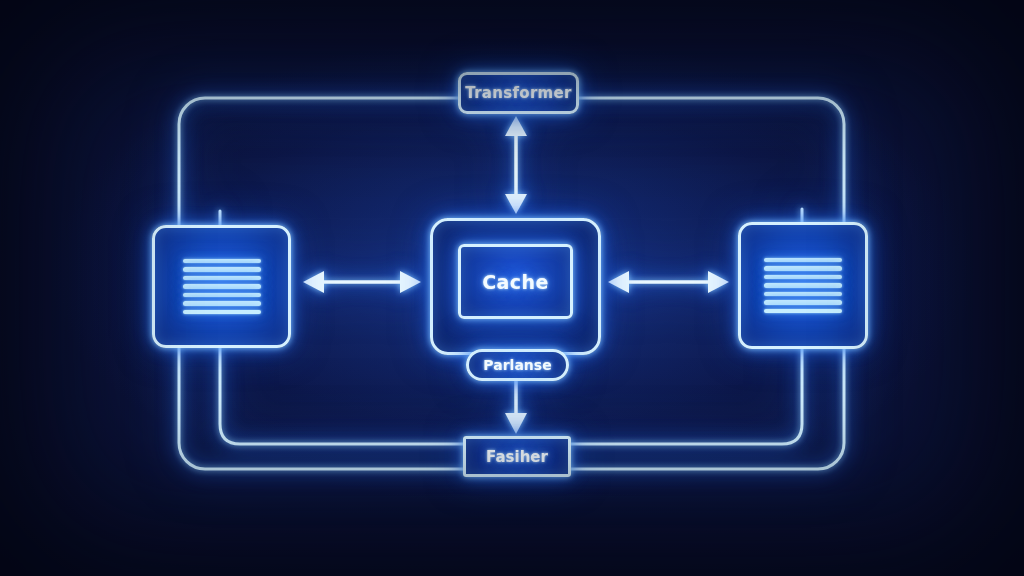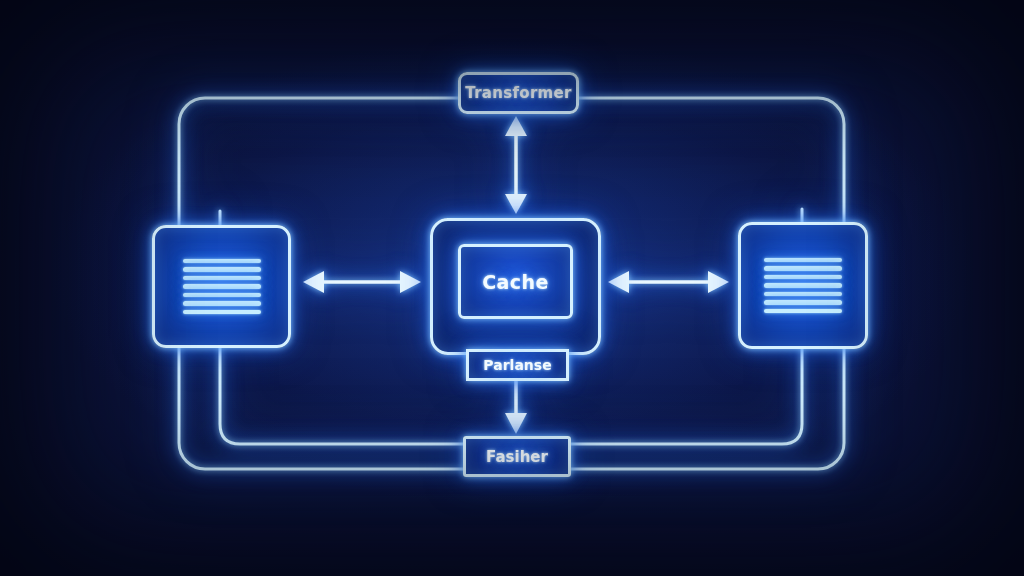--- a/index.html
+++ b/index.html
@@ -28,21 +28,21 @@
     box-shadow:0 0 6px rgba(140,205,255,0.9),0 0 16px rgba(45,115,240,0.8),0 0 36px rgba(25,90,230,0.5),inset 0 0 14px rgba(90,165,255,0.4);
     display:flex;align-items:center;justify-content:center;
     color:#f4fbff;text-shadow:0 0 3px rgba(200,235,255,0.95),0 0 9px rgba(90,165,255,0.85),0 0 18px rgba(50,120,240,0.6);
   }
   #node-transformer{left:458px;top:72px;width:115px;height:36px;border-radius:9px;font-size:15px;font-weight:600;letter-spacing:.3px;
     background:radial-gradient(circle at 50% 45%, #1b49be 0%, #123397 60%, #0d2573 100%);}
   #node-cache-outer{left:430px;top:218px;width:165px;height:131px;border-radius:18px;
     background:radial-gradient(circle at 50% 45%, #163a96 0%, #112e80 60%, #0d2266 100%);}
   #node-cache{left:458px;top:244px;width:109px;height:69px;border-radius:6px;font-size:19px;font-weight:600;letter-spacing:.4px;z-index:3;
     background:radial-gradient(circle at 50% 42%, #1f55d6 0%, #143da6 65%, #0f2e85 100%);}
-  #node-parlanse{left:466px;top:349px;width:97px;height:26px;border-radius:0;font-size:14px;font-weight:600;z-index:3;
+  #node-parlanse{left:466px;top:349px;width:97px;height:26px;border-radius:16px;font-size:14px;font-weight:600;z-index:3;
     background:radial-gradient(circle at 50% 45%, #1a46b8 0%, #123394 65%, #0d2573 100%);}
   #node-fasiher{left:463px;top:436px;width:102px;height:35px;border-radius:3px;font-size:15px;font-weight:600;z-index:3;
     background:radial-gradient(circle at 50% 45%, #1a46b8 0%, #123394 65%, #0d2573 100%);}
   #node-left-doc{left:152px;top:225px;width:133px;height:117px;border-radius:14px;
     background:radial-gradient(circle at 50% 48%, #1e5be0 0%, #1243b0 55%, #0d2b82 100%);}
   #node-right-doc{left:738px;top:222px;width:124px;height:121px;border-radius:14px;
     background:radial-gradient(circle at 50% 48%, #1e5be0 0%, #1243b0 55%, #0d2b82 100%);}
 
   .doc-lines{width:78px;height:56px;display:flex;flex-direction:column;justify-content:space-between;}
   .doc-line{height:4.5px;border-radius:2.5px;background:#c6eeff;

